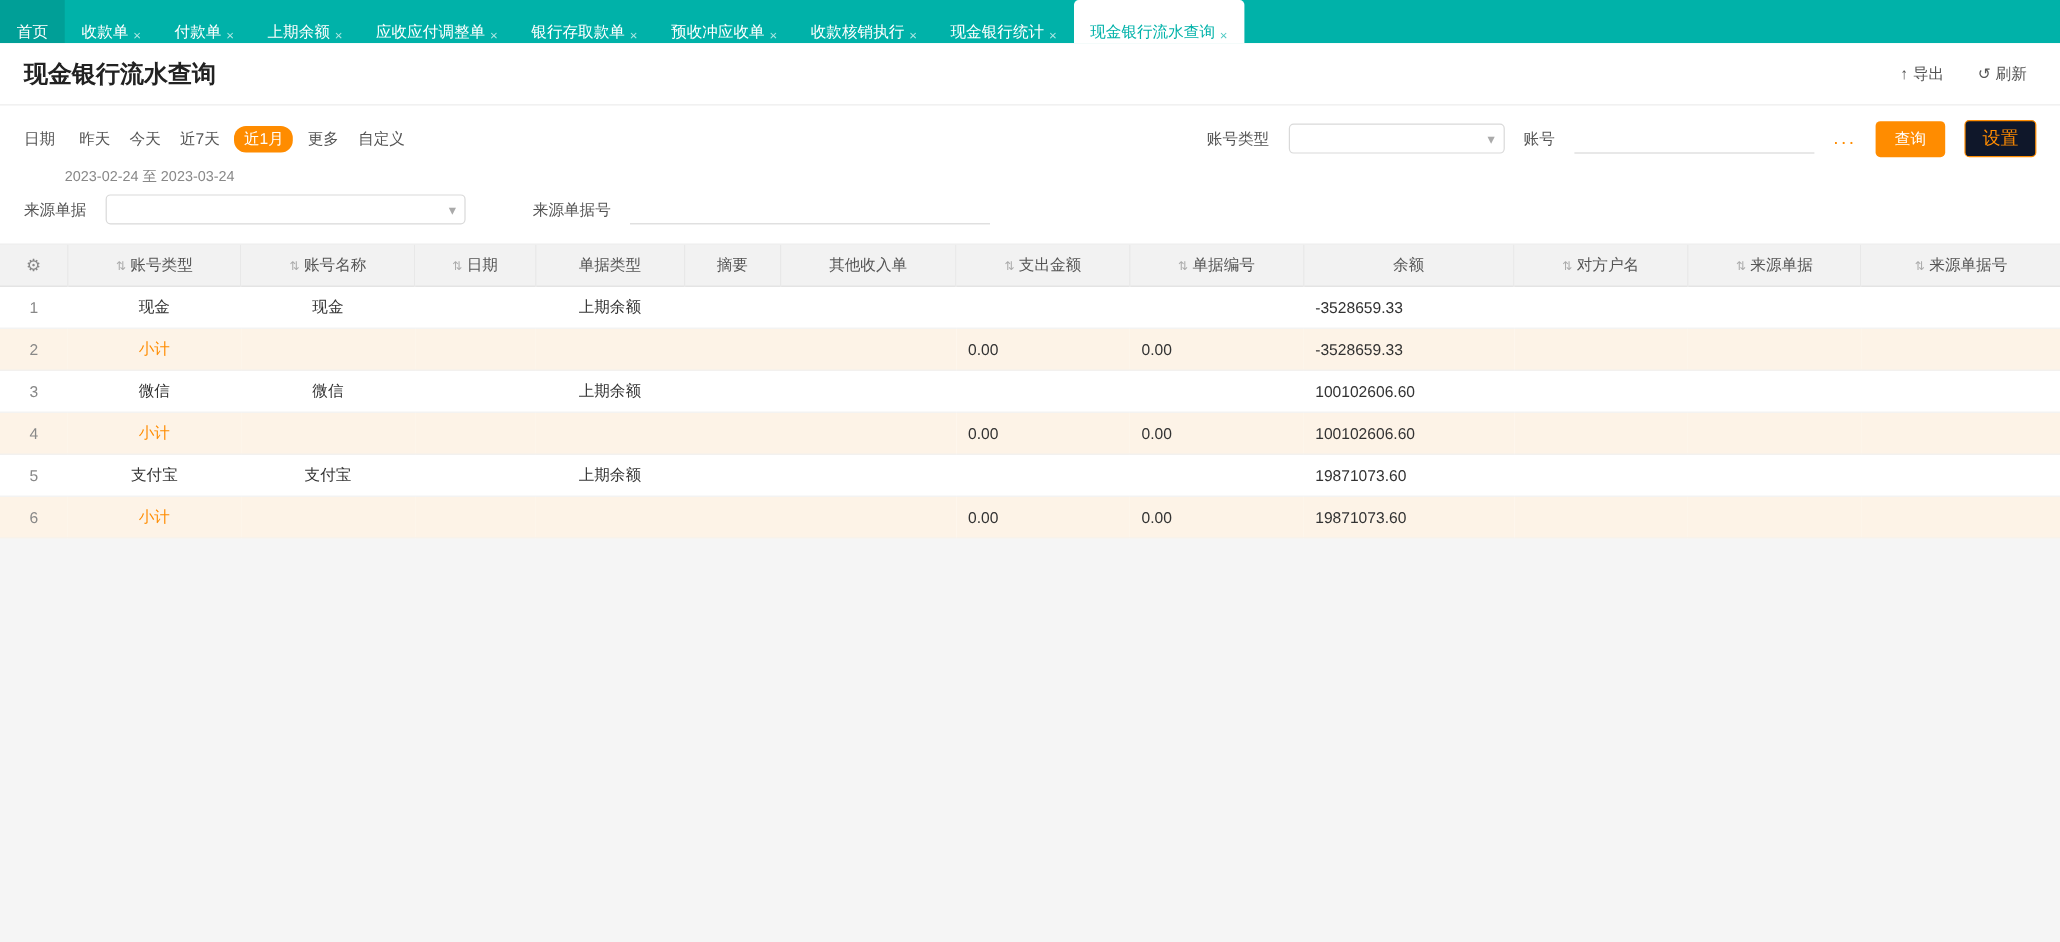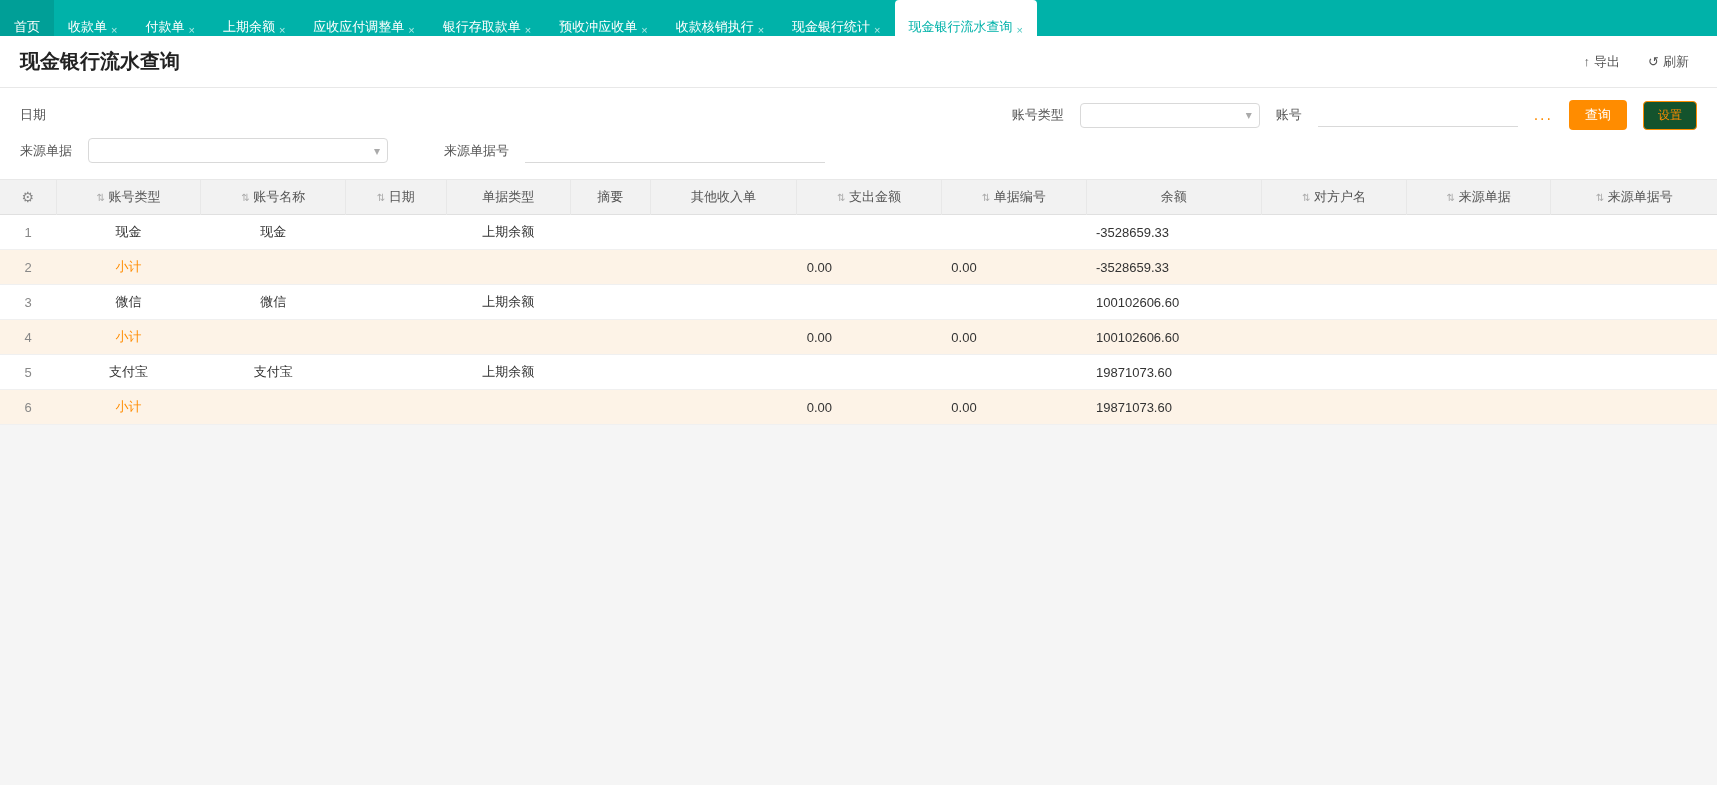--- a/index.html
+++ b/index.html
@@ -152,27 +152,27 @@
     .btn-query {
       background: #ff8c00;
       color: #fff;
       border: none;
       border-radius: 4px;
       padding: 6px 16px;
       cursor: pointer;
       font-size: 13px;
     }
     .btn-settings {
-      background: #14532d;
+      background: #0f172a;
       color: #ff8c00;
       border: 1px solid #ff8c00;
       border-radius: 4px;
       padding: 5px 14px;
       cursor: pointer;
-      font-size: 12px;
+      font-size: 15px;
     }
     .source-input {
       border: none;
       border-bottom: 1px solid #d9d9d9;
       padding: 4px 8px;
       font-size: 13px;
       min-width: 180px;
       outline: none;
     }
     .collapse-bar {
@@ -278,38 +278,49 @@
       <span>↺</span>
       <span>刷新</span>
     </button>
   </div>
 </div>
 
 <div class="filter-area">
   <div class="filter-row">
 
     <span class="filter-label">日期</span>
+    <div class="date-shortcuts">
+      <span class="date-btn">昨天</span>
+      <span class="date-btn">今天</span>
+      <span class="date-btn">近7天</span>
+      <span class="date-btn active">近1月</span>
+      <span class="date-btn">更多</span>
+      <span class="date-btn">自定义</span>
+    </div>
 
     <span style="flex:1"></span>
 
     <span class="filter-label">账号类型</span>
     <div class="select-wrapper">
       <select class="filter-select">
         <option value=""></option>
       </select>
     </div>
 
     <span class="filter-label">账号</span>
     <input class="account-input" type="text" style="">
     <span class="dots-btn">...</span>
 
     <button class="btn-query">查询</button>
     <button class="btn-settings">设置</button>
   </div>
 
+  <div style="margin-left: 34px; margin-bottom: 6px;">
+    <span class="date-range">2023-02-24 至 2023-03-24</span>
+  </div>
 
   <div class="filter-row">
     <span class="filter-label">来源单据</span>
     <div class="select-wrapper">
       <select class="filter-select" style="min-width:300px;">
         <option value=""></option>
       </select>
     </div>
 
     <span style="margin-left:40px;" class="filter-label">来源单据号</span>

